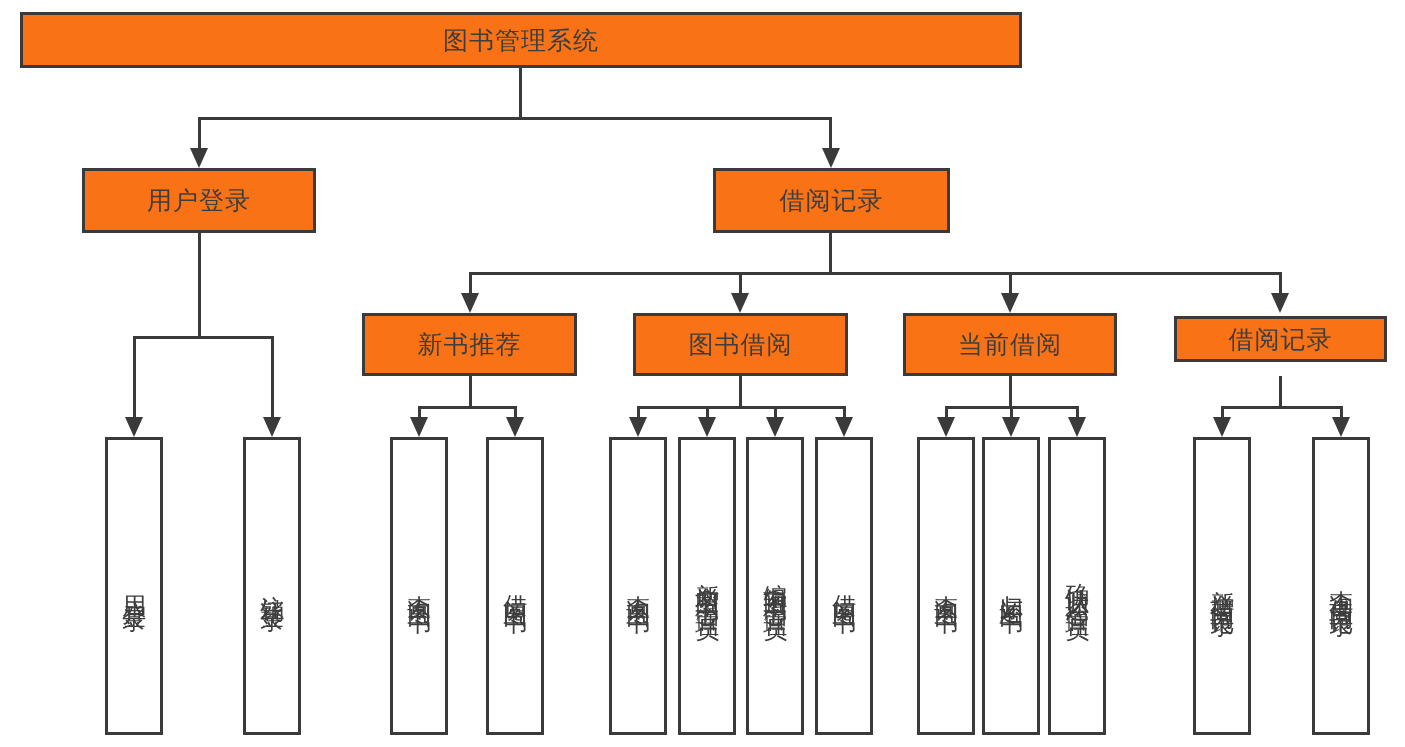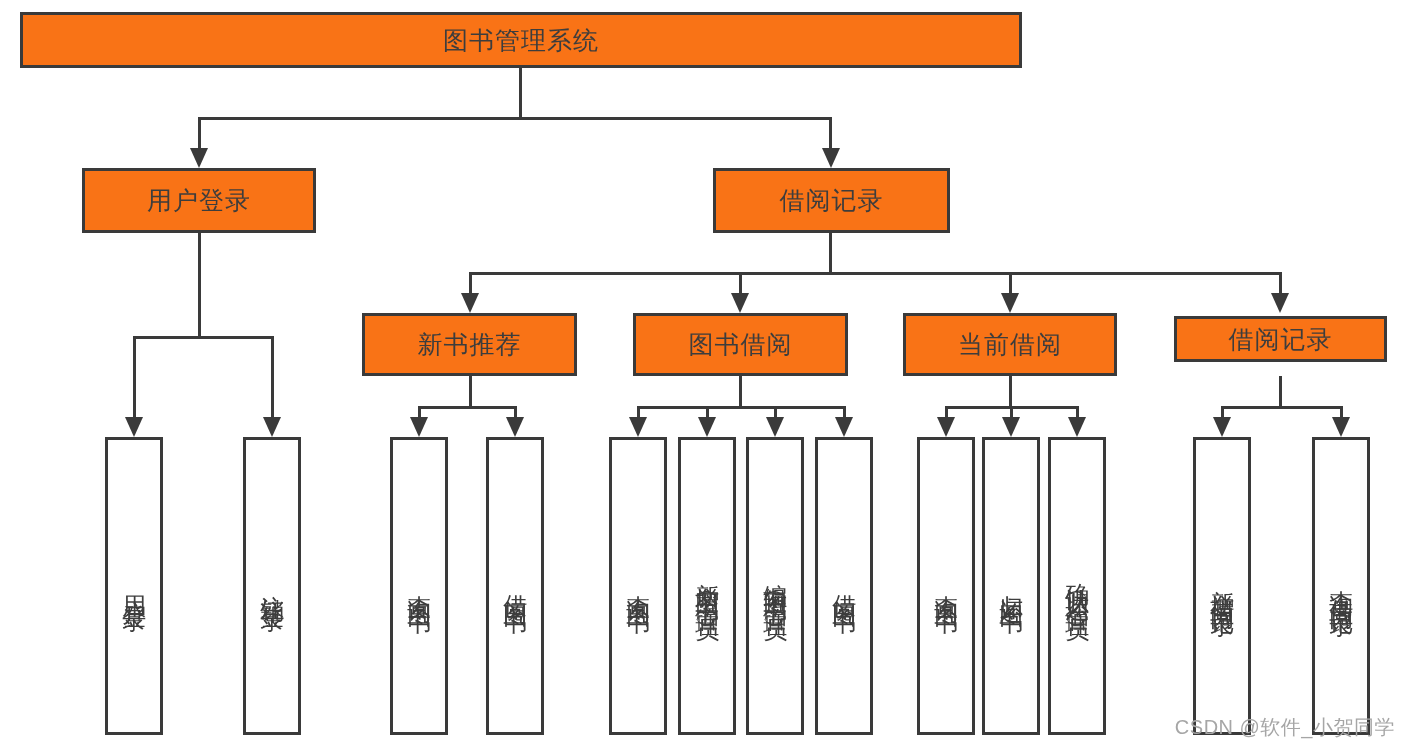--- a/index.html
+++ b/index.html
@@ -200,15 +200,14 @@
   <div class="arr" style="left:1002px;top:417px"></div>
   <div class="arr" style="left:1068px;top:417px"></div>
 
   <div class="ln" style="left:1279px;top:376px;width:3px;height:30px"></div>
   <div class="ln" style="left:1221px;top:406px;width:122px;height:3px"></div>
   <div class="ln" style="left:1221px;top:406px;width:3px;height:15px"></div>
   <div class="ln" style="left:1340px;top:406px;width:3px;height:15px"></div>
   <div class="arr" style="left:1213px;top:417px"></div>
   <div class="arr" style="left:1332px;top:417px"></div>
 
-  <div class="watermark">CSDN @软件_小贺同学</div>
 
 </div>
 
 </body></html>

